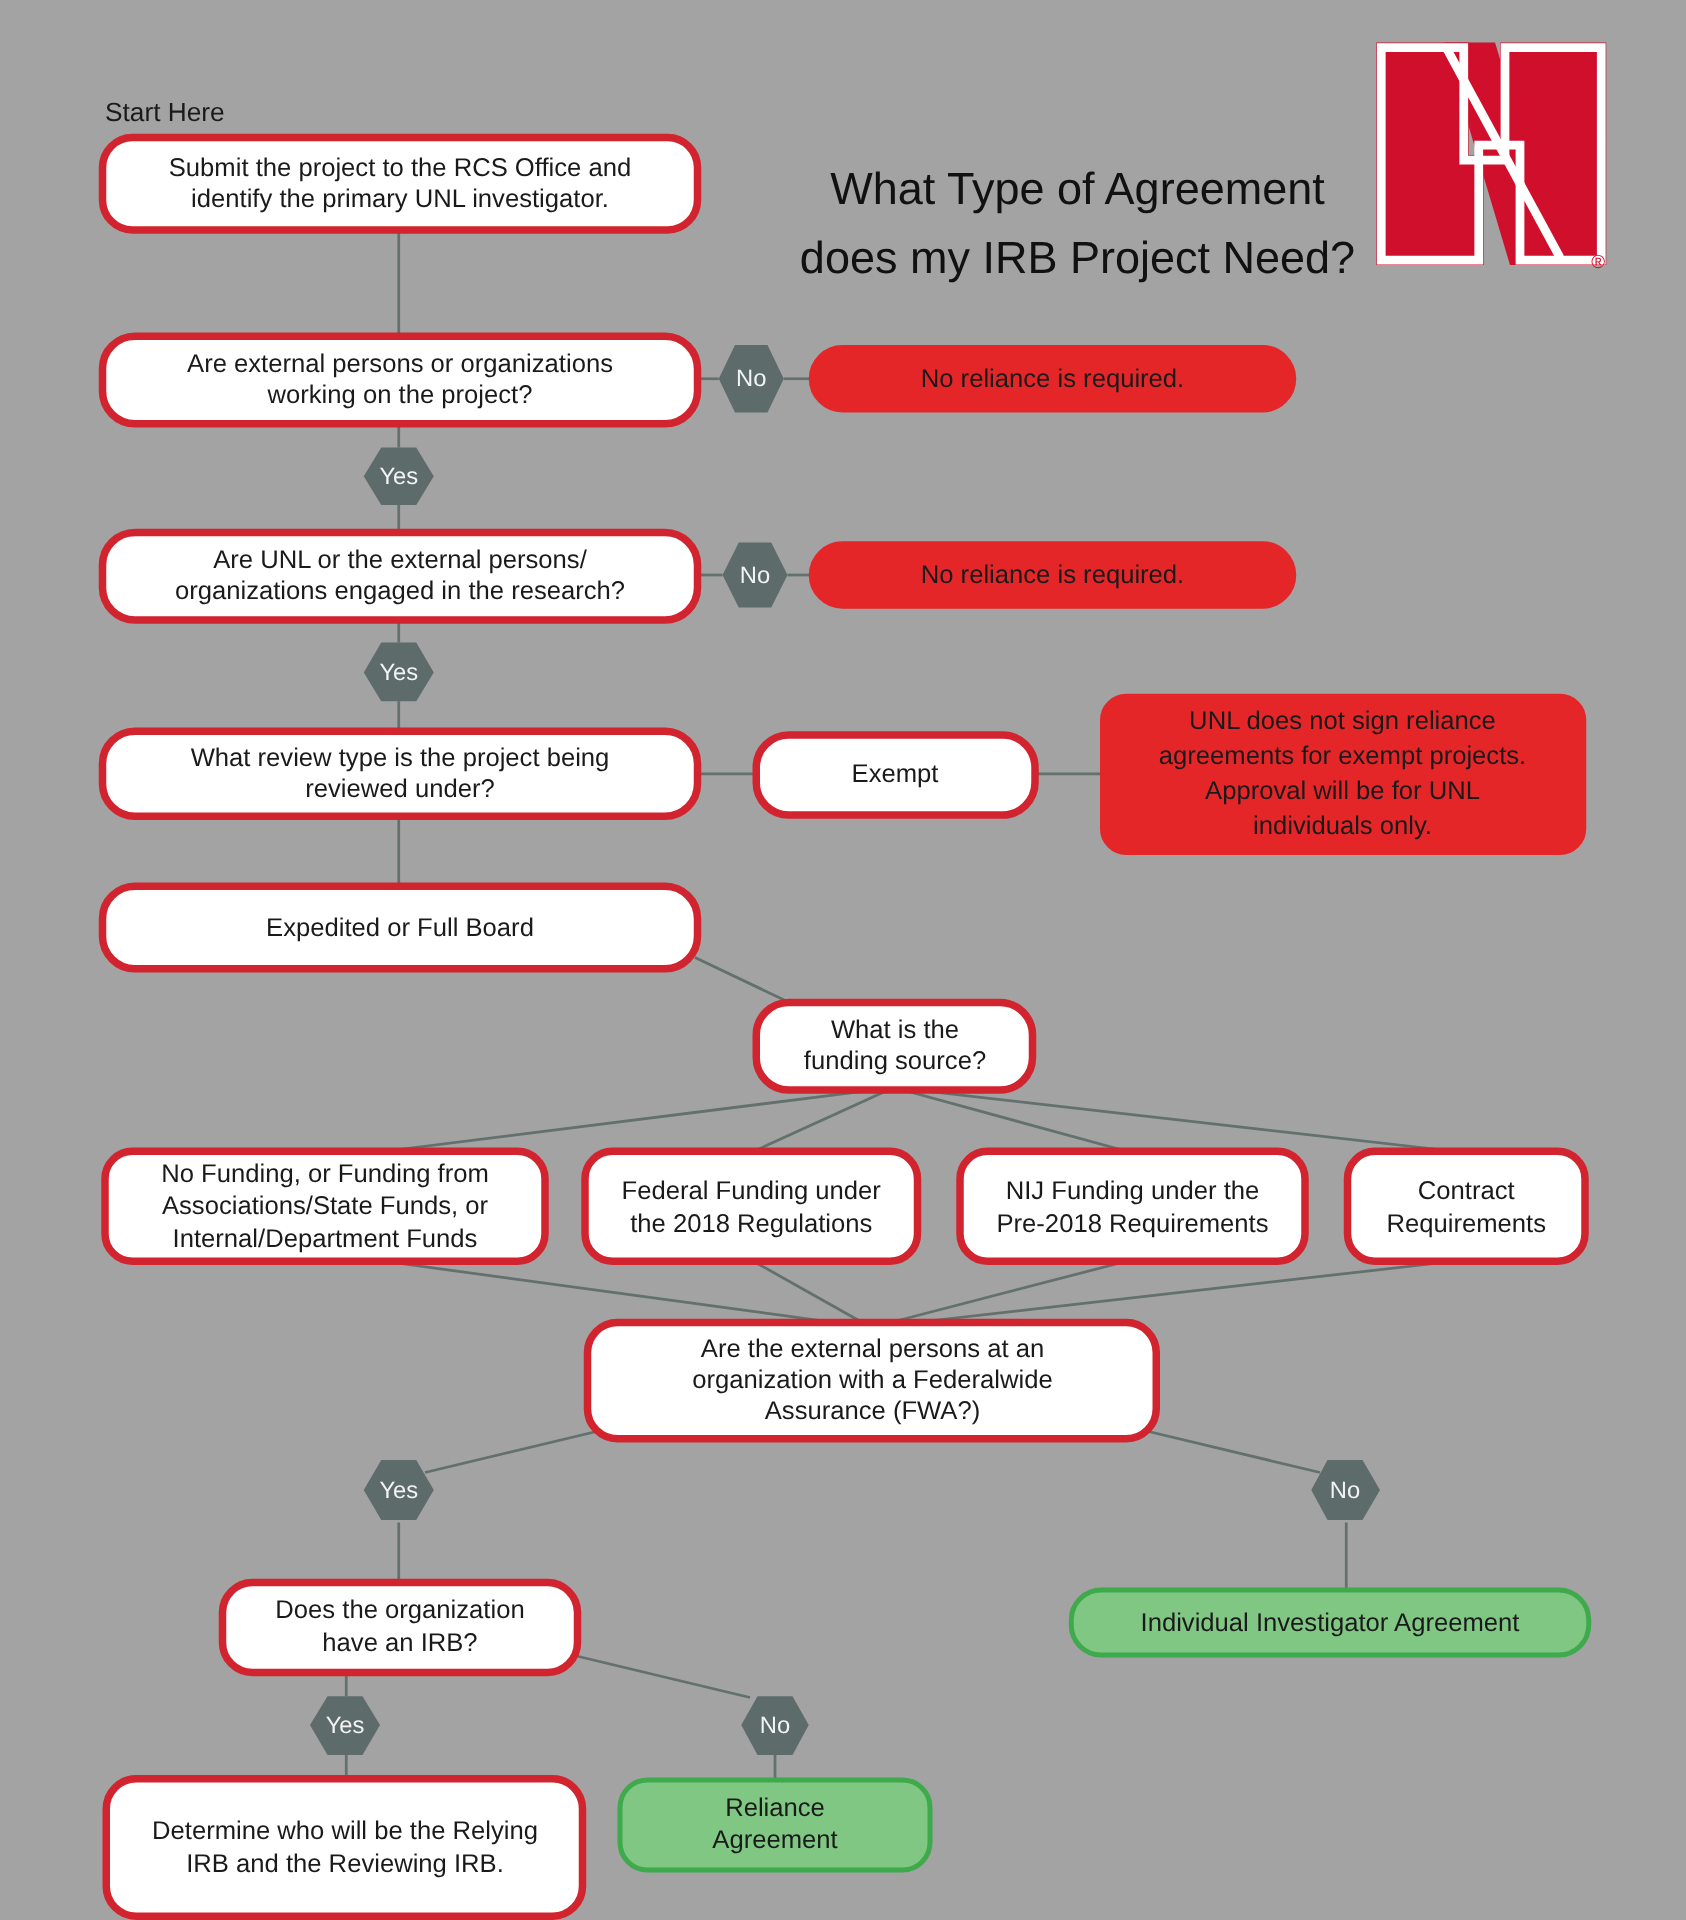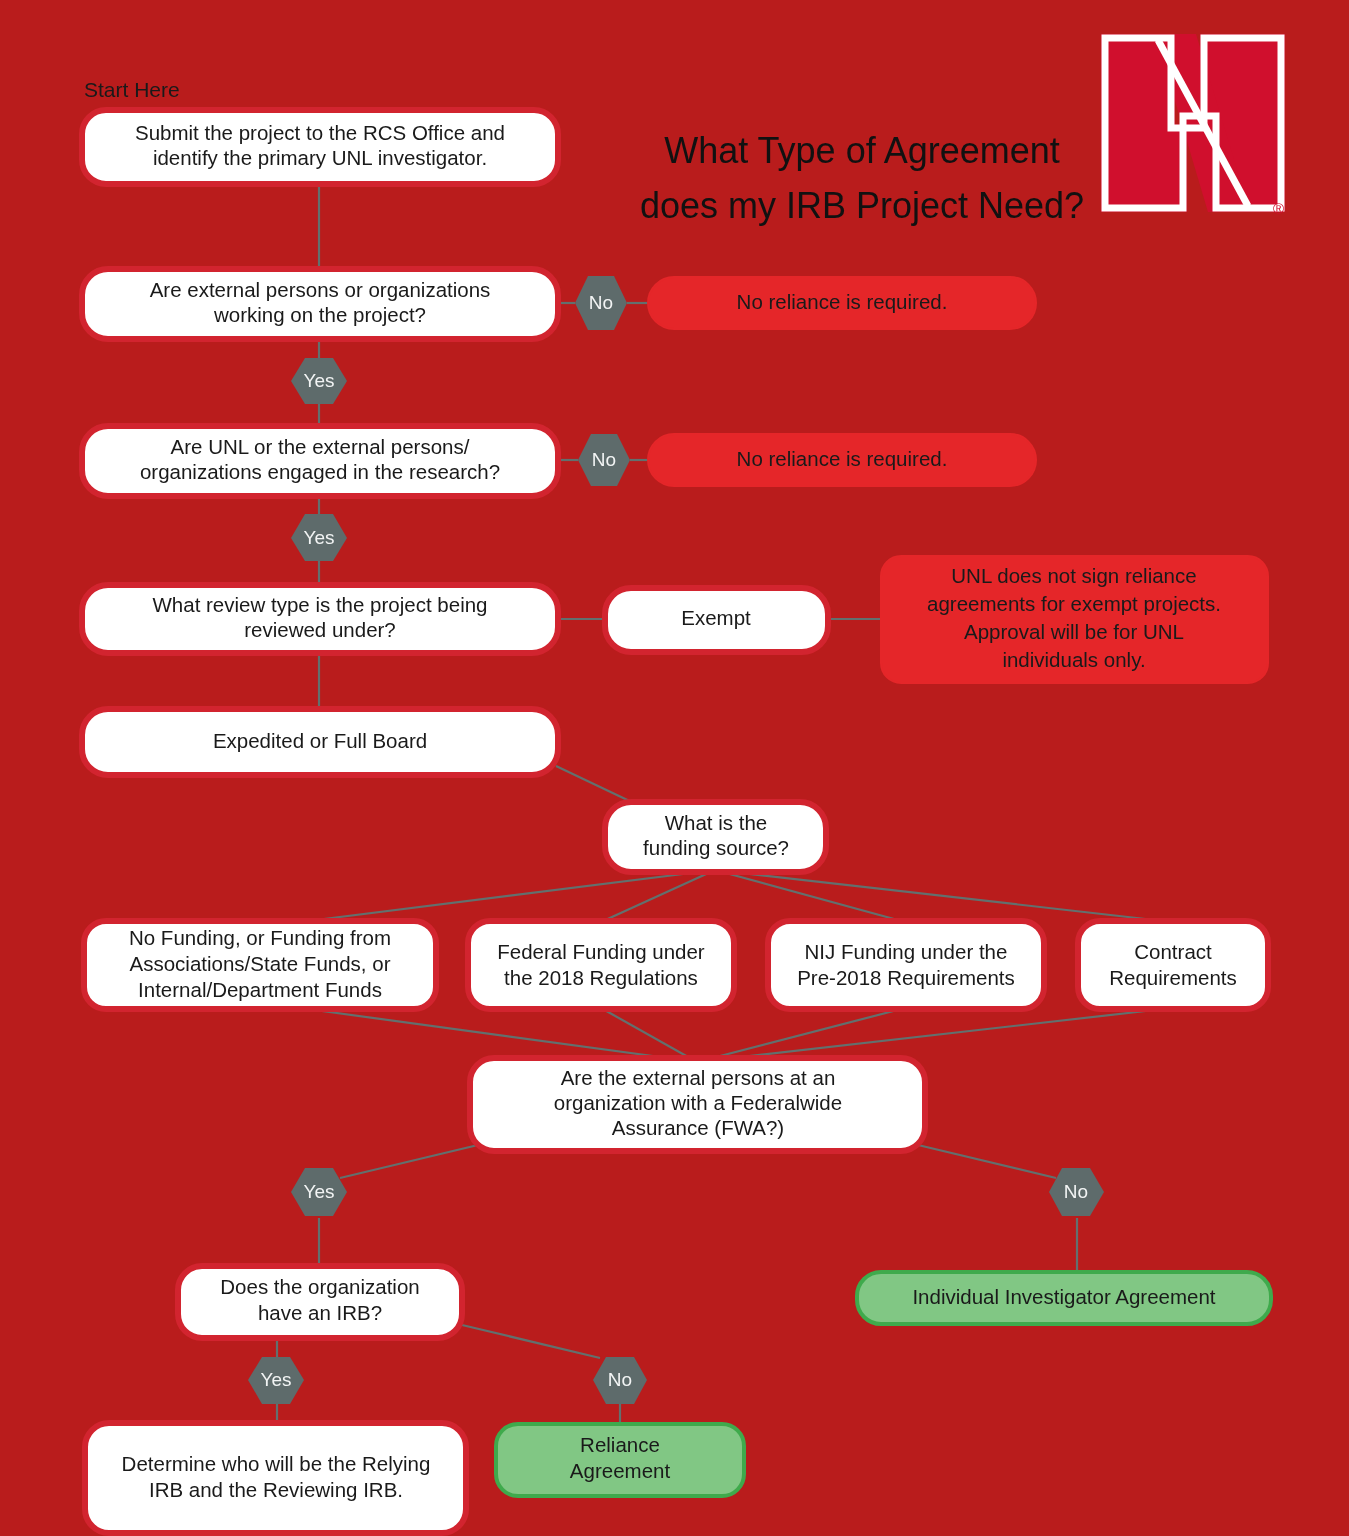--- a/index.html
+++ b/index.html
@@ -7,21 +7,21 @@
     padding: 0;
     background: #ffffff;
   }
   body {
     font-family: "Liberation Sans", sans-serif;
   }
   #page {
     position: relative;
     width: 1349px;
     height: 1536px;
-    background: #b91c1c;
+    background: #a3a3a3;
     overflow: hidden;
   }
   svg.flow {
     position: absolute;
     top: 0;
     left: 0;
     width: 1349px;
     height: 1536px;
   }
   

